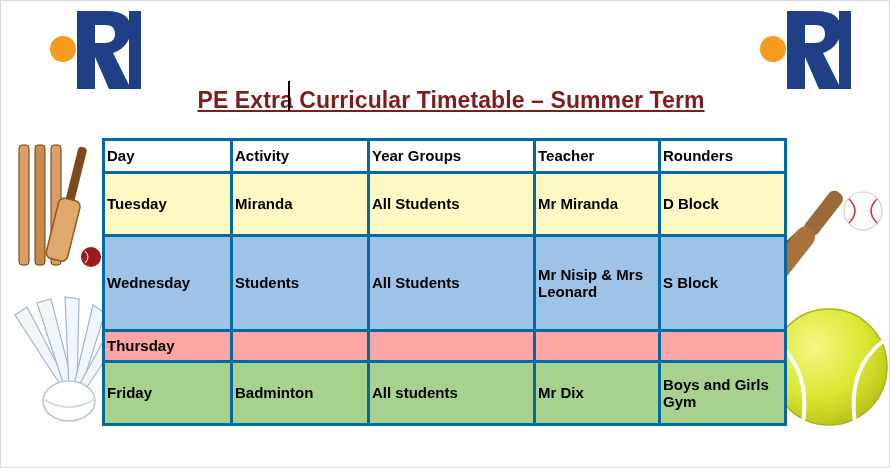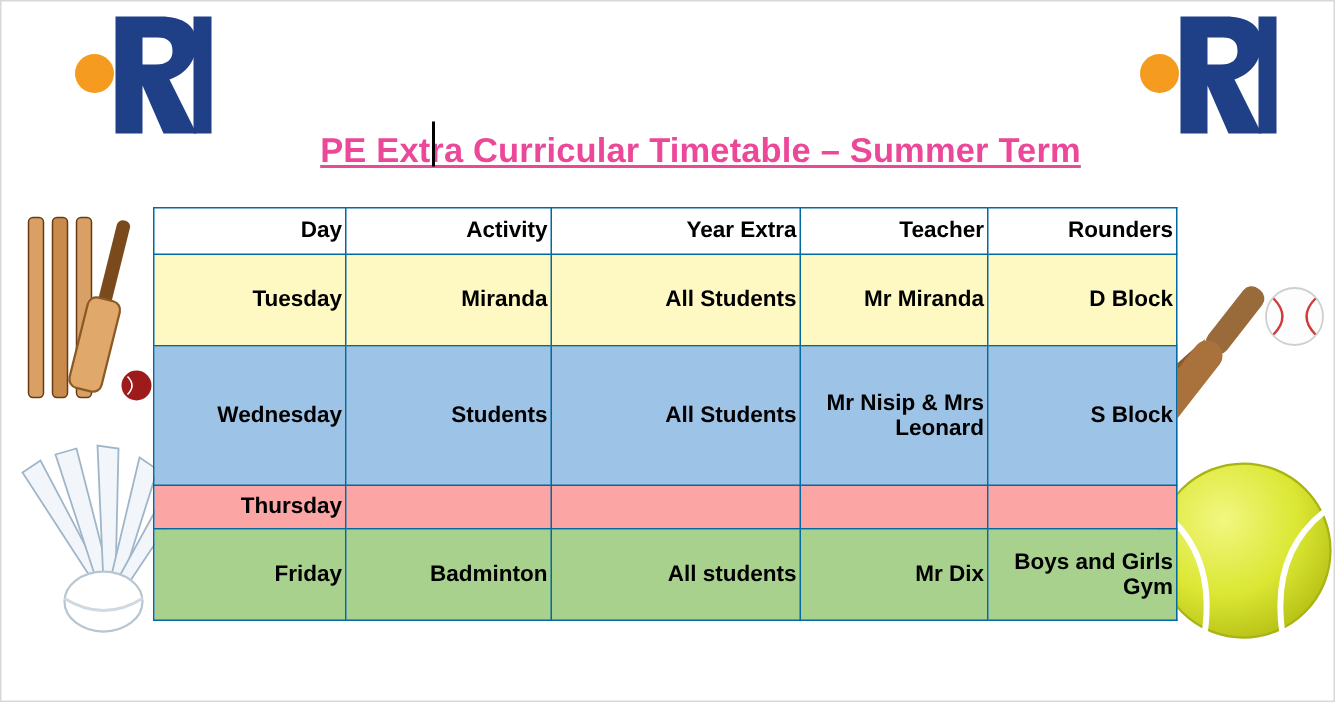--- a/index.html
+++ b/index.html
@@ -27,27 +27,27 @@
     position: absolute;
     width: 110px;
     height: 90px;
   }
   .logo-left { left: 36px; top: 4px; }
   .logo-right { left: 746px; top: 4px; }
 
   
   #title {
     position: absolute;
-    left: 166px;
+    left: 150px;
     top: 86px;
     width: 600px;
     text-align: center;
     font-size: 23px;
     font-weight: bold;
-    color: #ec4899;
+    color: #7f1d1d;
     text-decoration: underline;
     letter-spacing: 0.1px;
     font-family: "Liberation Sans", sans-serif;
   }
   #title-caret {
     position: absolute;
     left: 287px;
     top: 80px;
     width: 2px;
     height: 30px;
@@ -58,22 +58,22 @@
   #timetable {
     position: absolute;
     left: 101px;
     top: 137px;
     width: 682px;
     border-collapse: collapse;
     table-layout: fixed;
     font-size: 15px;
   }
   #timetable td, #timetable th {
-    border: 1px solid #0369a1;
-    text-align: right;
+    border: 3px solid #0369a1;
+    text-align: left;
     vertical-align: middle;
     font-weight: bold;
     color: #000000;
     padding: 3px 2px;
     line-height: 1.15;
   }
   #timetable thead th {
     background: #ffffff;
     height: 24px;
     font-size: 15px;
@@ -192,21 +192,21 @@
       <col class="col-day">
         <col class="col-activity">
         <col class="col-year">
       <col class="col-teacher">
         <col class="col-location">
     </colgroup>
     <thead>
       <tr>
         <th>Day</th>
         <th>Activity</th>
-        <th>Year Extra</th>
+        <th>Year Groups</th>
         <th>Teacher</th>
         <th>Rounders</th>
       </tr>
     </thead>
     <tbody>
       <tr class="row-tue">
         <td>Tuesday</td>
         <td>Miranda</td>
         <td>All Students</td>
         <td>Mr Miranda</td>

